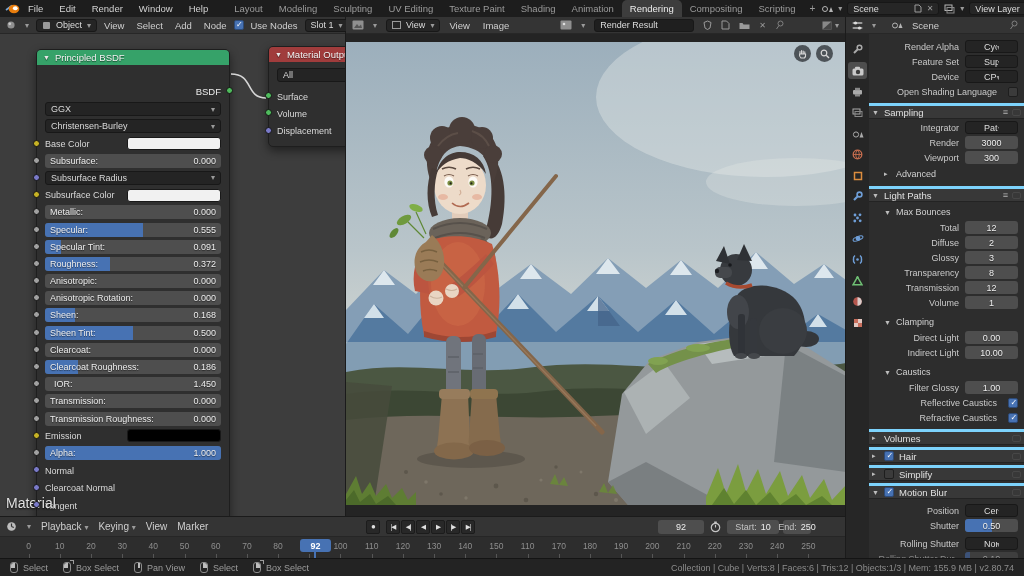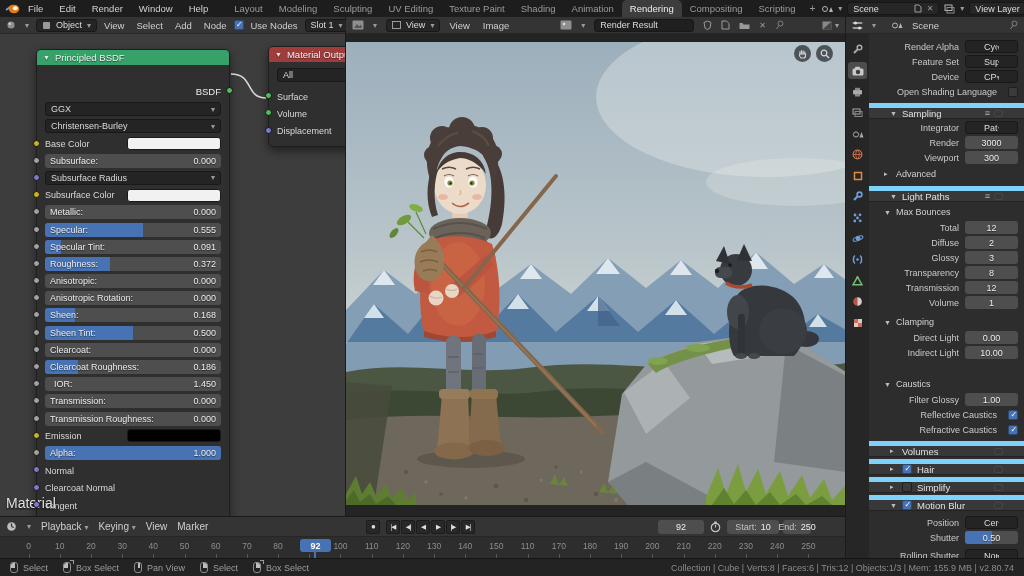--- a/index.html
+++ b/index.html
@@ -60,21 +60,21 @@
 #ppanel{position:absolute;left:23px;top:17px;right:0;bottom:0;overflow:hidden;font-size:9px;padding-top:4px}
 .prow{display:flex;align-items:center;height:13px;margin:2px 6px 0 0}
 .plab{width:96px;text-align:right;padding-right:6px;color:#c9c9c9;white-space:nowrap;flex:none}
 .pfield{flex:1;height:13px;border-radius:3px;min-width:0}
 .pdrop{background:#242424;border:1px solid #181818;display:flex;align-items:flex-end;justify-content:space-between;padding:0 18px;color:#dddddd}
 .pdrop span{white-space:nowrap;overflow:hidden}
 .pnum{background:#4e4e4e;display:flex;align-items:center;justify-content:center;color:#eee;position:relative;overflow:hidden}
 .pnum span{position:relative;z-index:1;text-shadow:0 1px 1px #0007}
 .chkrow{justify-content:flex-end;gap:5px}
 .chkrow .plab{width:auto}
-.phead{height:16px;background:#383838;border-top:5px solid #7dd3fc;border-bottom:1px solid #232323;display:flex;align-items:center;gap:5px;padding:0 21px;color:#e0e0e0;margin-top:5px;font-size:9.5px}
+.phead{height:16px;background:#383838;border-top:3px solid #7dd3fc;border-bottom:1px solid #232323;display:flex;align-items:center;gap:5px;padding:0 3px;color:#e0e0e0;margin-top:5px;font-size:9.5px}
 .phead .tri,.psub .tri{font-size:7px;color:#bdbdbd;width:7px}
 .psub{height:14px;display:flex;align-items:center;gap:5px;padding:0 8px 0 15px;color:#d2d2d2;margin-top:3px}
 .hright{margin-left:auto;display:flex;align-items:center;gap:4px}
 .hbox{width:9px;height:7px;border:1px solid #555;border-radius:2px}
 .hlist{color:#b5b5b5;font-size:9px}
 .dim{opacity:.5}
 .dimtext{color:#8a8a8a}
 .pslide{background:#4e4e4e;display:flex;align-items:center;justify-content:center;color:#f0f0f0;position:relative;overflow:hidden}
 .pslide span{position:relative;z-index:1;text-shadow:0 1px 1px #0007}
 .pslide.off{background:#3e3e3e;color:#999}
@@ -891,21 +891,21 @@
             <span>0.00</span>
           </div>
         </div>
         <div class="prow">
           <span class="plab">Indirect Light</span>
           <div class="pfield pnum">
             <span>10.00</span>
           </div>
         </div>
       </div>
-    <div class="psub" style="margin-top:18px">
+    <div class="psub" style="margin-top:6px">
         <span class="tri">▼</span>
         <span>Caustics</span>
       </div>
     <div class="prow">
         <span class="plab">Filter Glossy</span>
       <div class="pfield pnum">
           <span>1.00</span>
         </div>
       </div>
     <div class="prow chkrow">

